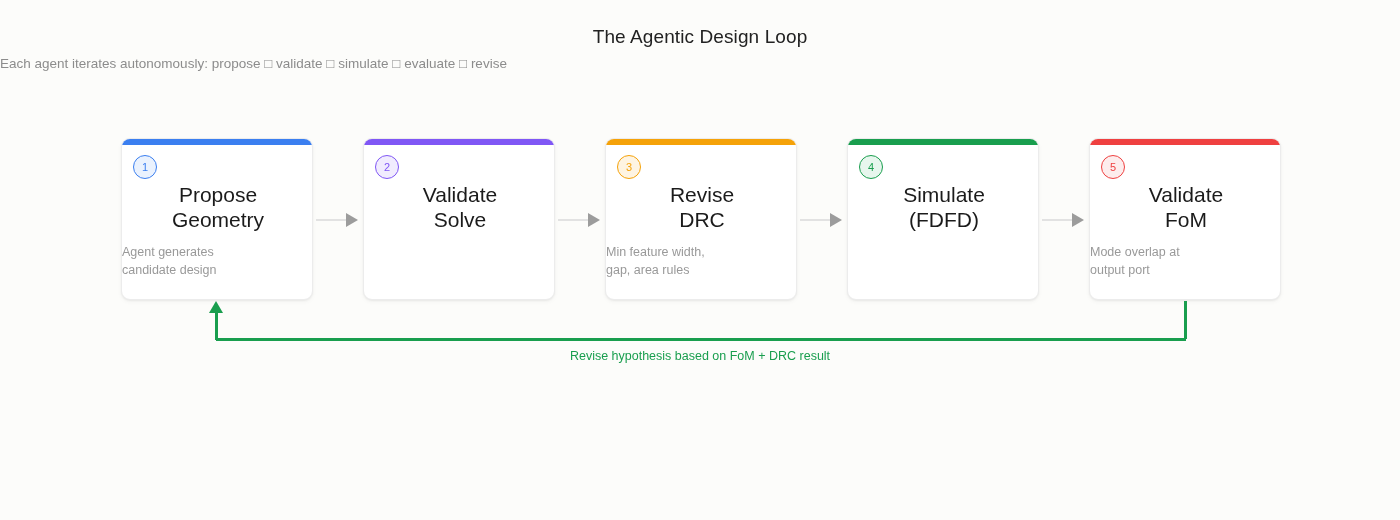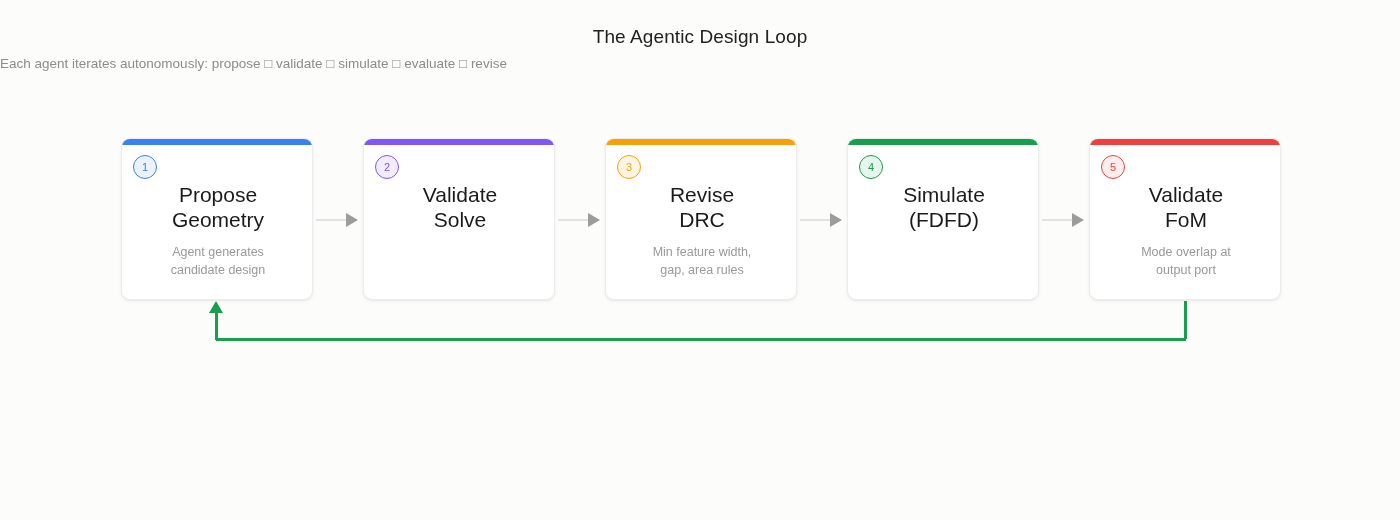--- a/index.html
+++ b/index.html
@@ -85,21 +85,21 @@
     font-size: 21px;
     line-height: 24.5px;
     color: #1b1b1b;
     white-space: pre-line;
   }
   .card-desc {
     position: absolute;
     left: 0;
     top: 104px;
     width: 192px;
-    text-align: center;
+    text-align: left;
     font-size: 12.5px;
     line-height: 18px;
     color: #999999;
     white-space: pre-line;
   }
 
   
   .connector {
     position: absolute;
     top: 213px;
@@ -229,14 +229,15 @@
       <div class="connector" style="left: 1042px;">
         <div class="shaft" style="background: rgb(226, 226, 226);"></div>
         <div class="head" style="border-left-color: rgb(156, 156, 156);"></div>
       </div>
     </div>
 
   <div class="loop-h" style="background: rgb(25, 158, 78);"></div>
   <div class="loop-right" style="background: rgb(25, 158, 78);"></div>
   <div class="loop-left" style="background: rgb(25, 158, 78);"></div>
   <div class="loop-head" style="border-bottom-color: rgb(25, 158, 78);"></div>
+  <div class="loop-label">Revise hypothesis based on FoM + DRC result</div>
 
 </div>
 
 </body></html>

